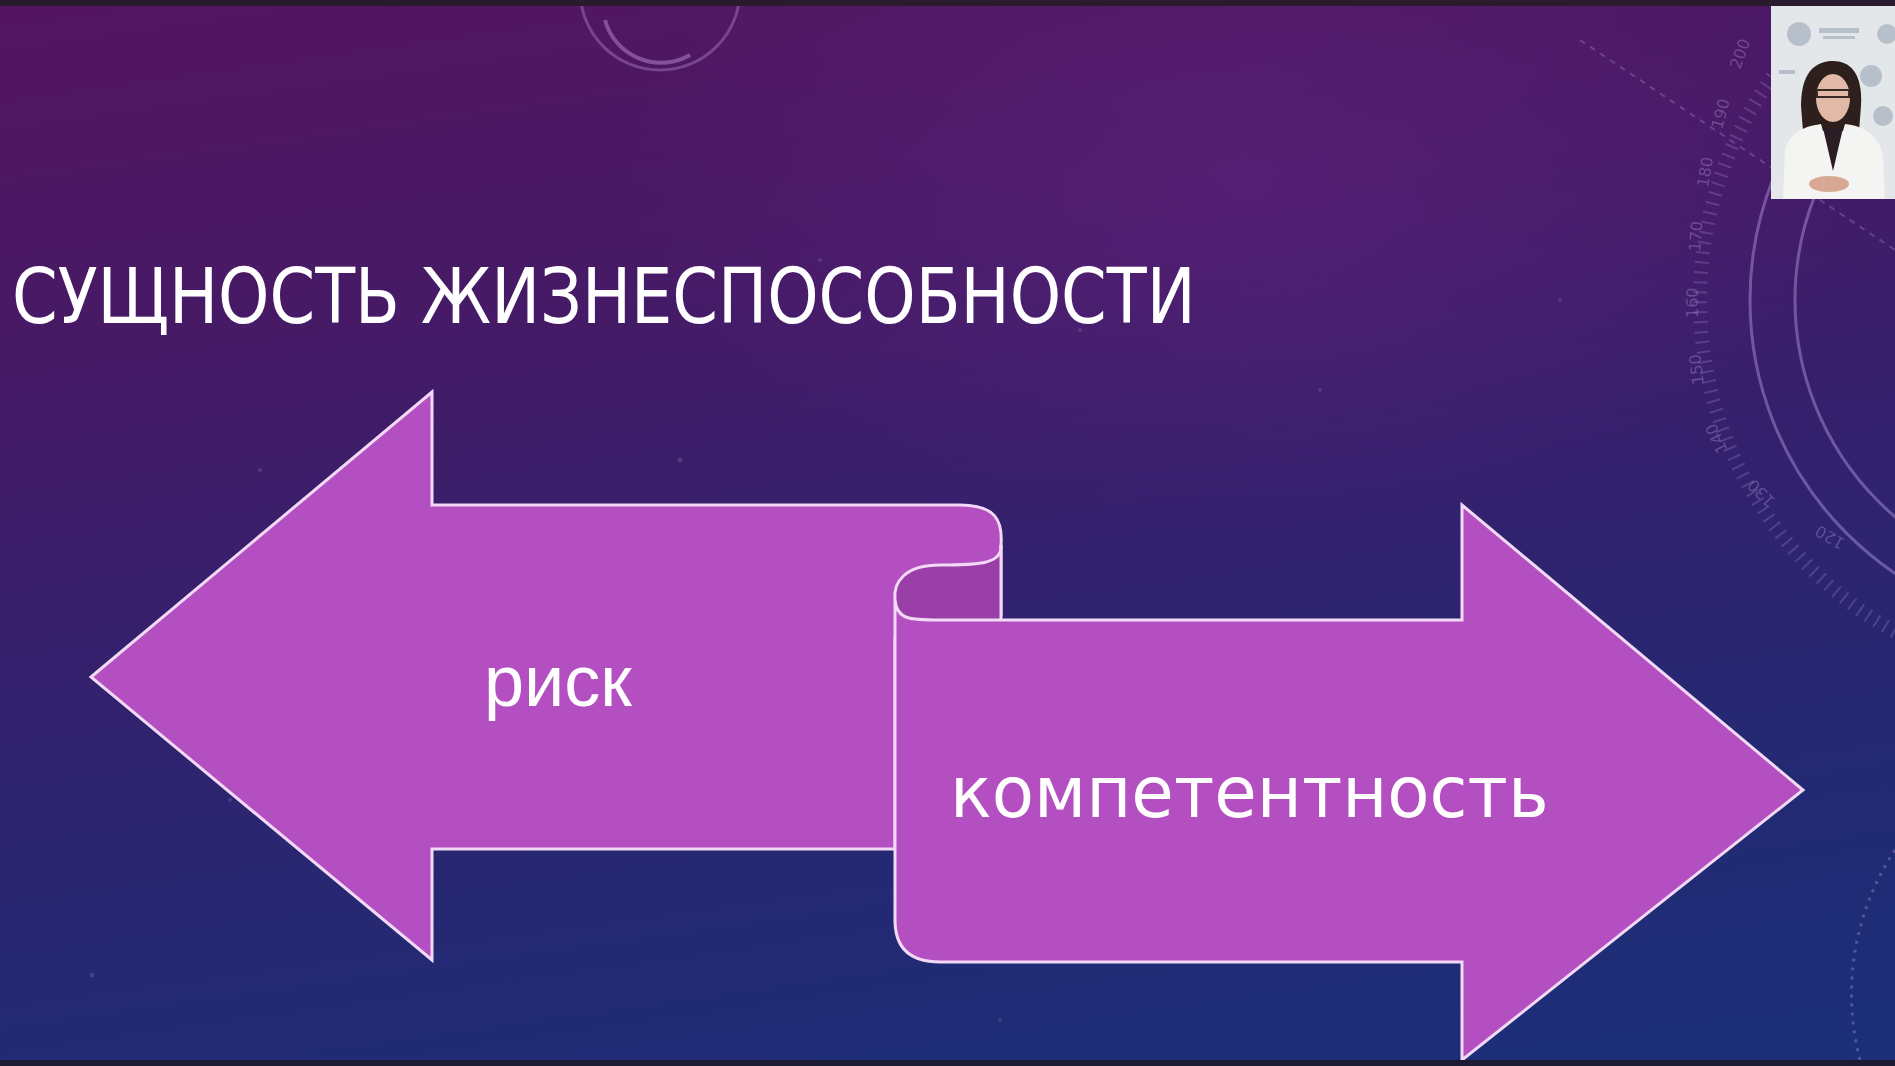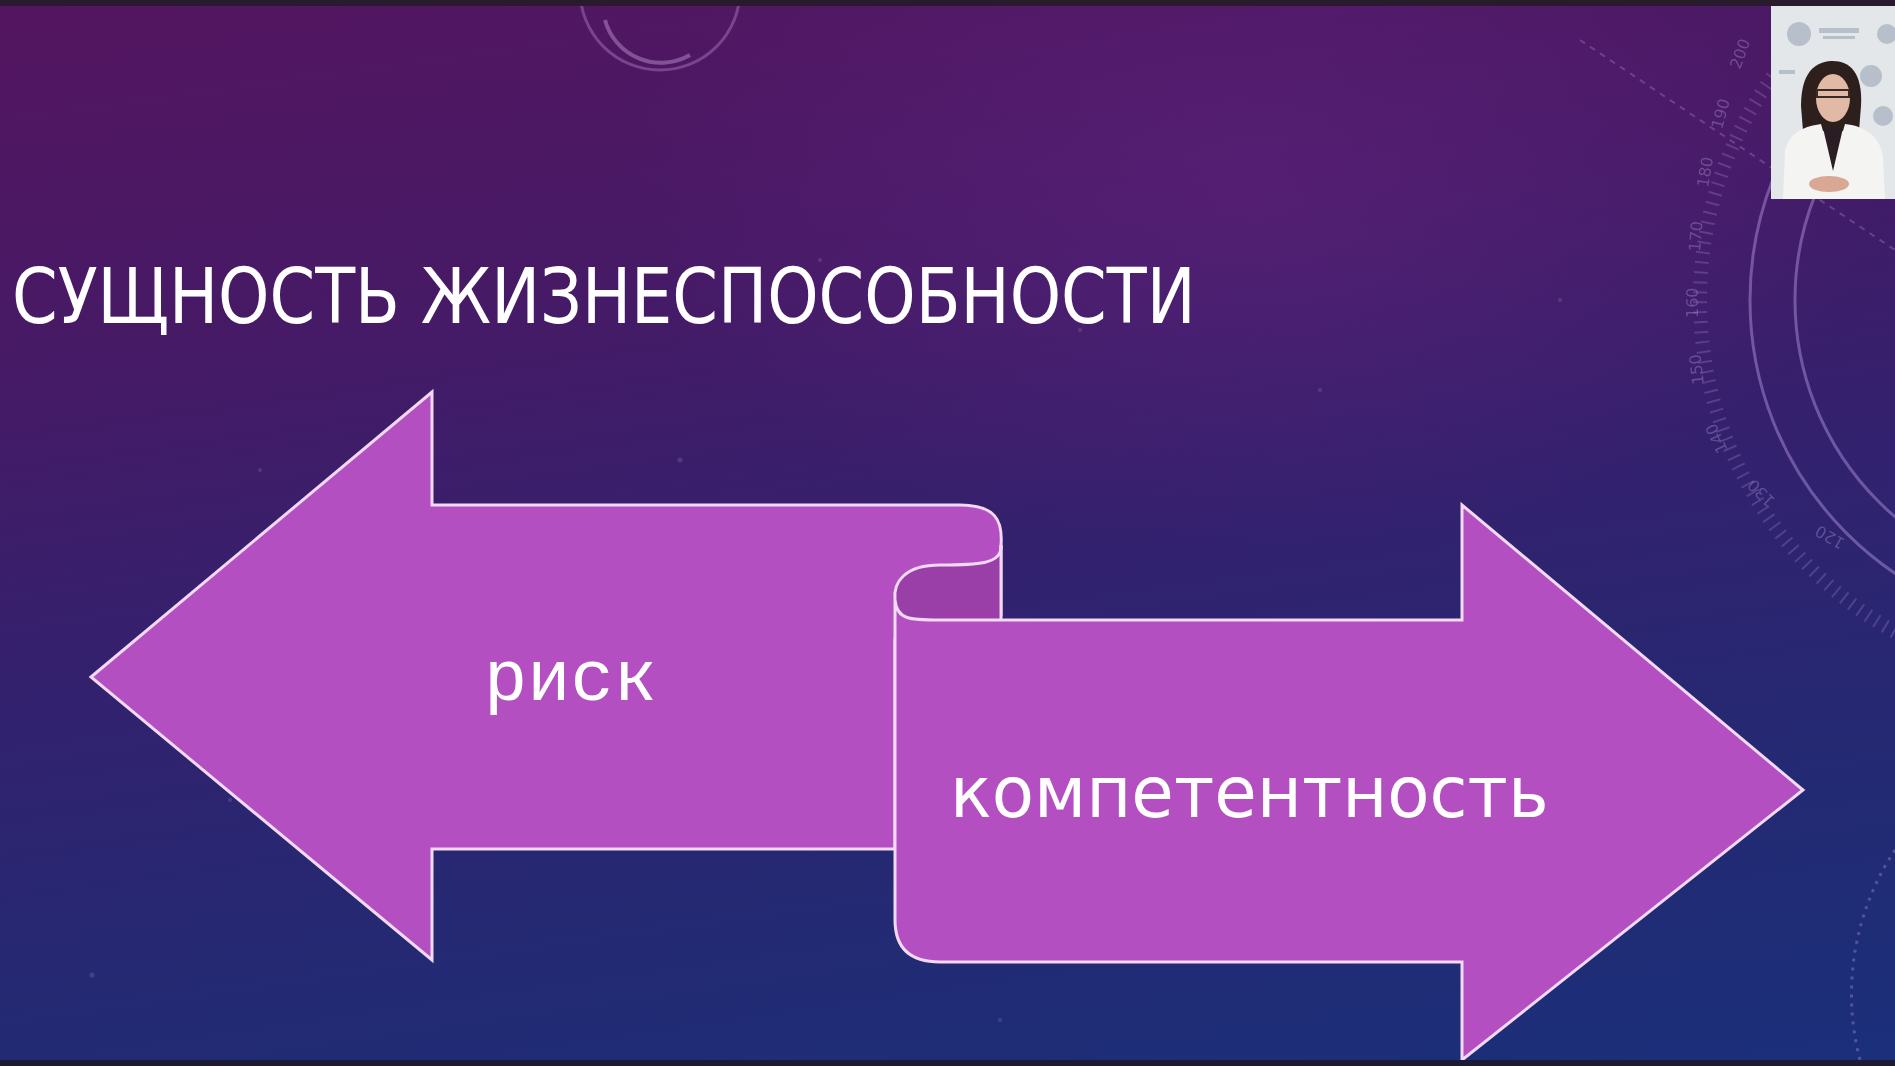--- a/index.html
+++ b/index.html
@@ -31,21 +31,21 @@
       position: absolute; left: 12px; top: 195px;
       font-family: "DejaVu Sans", sans-serif;
       font-size: 76px; font-weight: normal; color: #ffffff;
       letter-spacing: 0px; white-space: nowrap;
       transform: scaleX(0.86); transform-origin: left top;
     }
     .diagram { position: absolute; left: 0; top: 0; }
     .label-risk {
       position: absolute; left: 484px; top: 634px;
       font-size: 72px; color: #ffffff; white-space: nowrap;
-      font-family: Liberation Mono, monospace;
+      font-family: Liberation Sans, sans-serif;
     }
     .label-competence {
       position: absolute; left: 950px; top: 744px;
       font-size: 72px; color: #ffffff; white-space: nowrap;
       font-family: "DejaVu Sans", sans-serif;
       transform: scaleX(0.96); transform-origin: left top;
     }
     .webcam {
       position: absolute; left: 1771px; top: 6px; width: 124px; height: 193px;
       background: linear-gradient(180deg, #e6e9ec 0%, #dcdfe3 100%);

